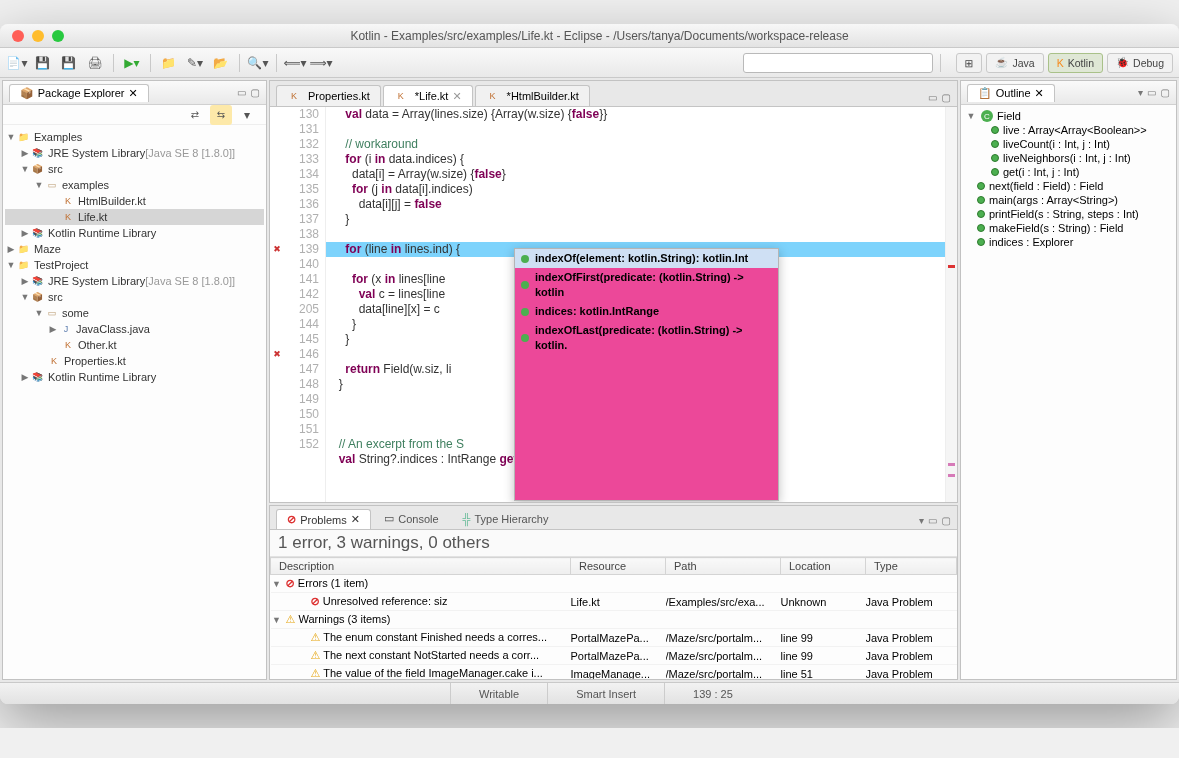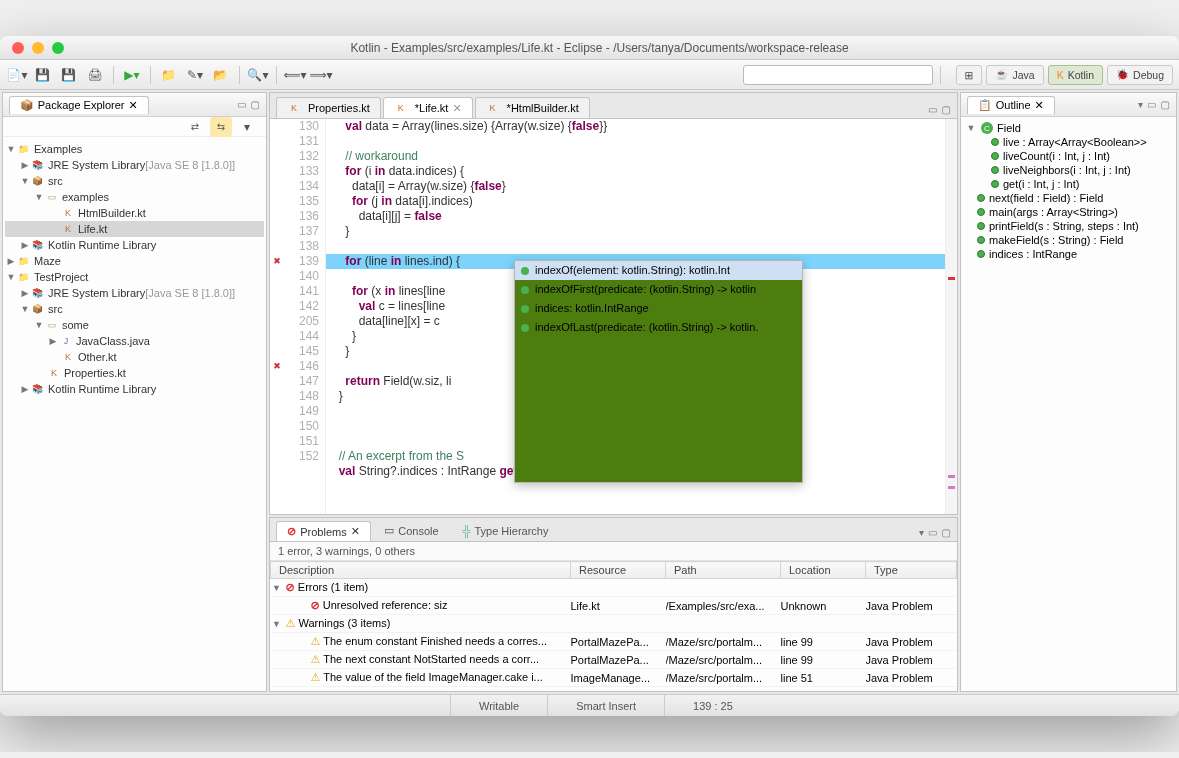--- a/index.html
+++ b/index.html
@@ -1,17 +1,17 @@
 <!DOCTYPE html>
 <html><head>
 <meta charset="utf-8">
 <style>
 * { box-sizing: border-box; margin: 0; padding: 0; font-family: "Lucida Grande", "Helvetica Neue", Arial, sans-serif; }
 body { background: #f0f0f0; display:flex; justify-content:center; align-items:flex-start; }
-.window { width:1179px; height:680px; margin:36px auto; background:#ececec; border-radius:8px; box-shadow:0 20px 60px rgba(0,0,0,0.35); overflow:hidden; display:flex; flex-direction:column; }
+.window { width:1179px; height:680px; margin:24px auto; background:#ececec; border-radius:8px; box-shadow:0 20px 60px rgba(0,0,0,0.35); overflow:hidden; display:flex; flex-direction:column; }
 .titlebar { height:24px; background:linear-gradient(#f7f7f7,#e3e3e3); border-bottom:1px solid #c9c9c9; display:flex; align-items:center; font-size:12px; color:#3b3b3b; }
 .traffic { display:flex; gap:8px; padding-left:12px; padding-right:16px; }
 .dot { width:12px;height:12px;border-radius:50%; }
 .dot.r{background:#ff5f57} .dot.y{background:#ffbd2e} .dot.g{background:#28c940}
 .titletext { flex:1; text-align:center; font-size:12px; color:#555; }
 .toolbar { height:30px; background:linear-gradient(#f9f9f9,#e9e9e9); border-bottom:1px solid #c9c9c9; display:flex; align-items:center; padding:0 6px; gap:4px; }
 .tbtn { width:22px; height:20px; display:flex; align-items:center; justify-content:center; font-size:12px; color:#555; border-radius:3px; }
 .sep { width:1px; height:18px; background:#c9c9c9; margin:0 3px; }
 .srch { width:190px; height:20px; background:white; border:1px solid #b9b9b9; border-radius:3px; margin-left:auto; }
 .persp { display:flex; gap:4px; padding-left:8px; }
@@ -37,29 +37,29 @@
 .etab { padding:3px 10px; background:#f1f1f1; border:1px solid #c4c4c4; border-bottom:none; border-radius:3px 3px 0 0; font-size:11px; display:flex;align-items:center;gap:4px;}
 .etab.active{background:#fff}
 .etabmin{margin-left:auto;display:flex;gap:4px;color:#777;font-size:10px;padding-bottom:3px}
 .codewrap{ flex:1; display:flex; background:white; overflow:hidden; font-family:"Menlo","Monaco",monospace; font-size:12px; line-height:15px; position:relative;}
 .gutter{ width:42px; background:#fff; color:#b0b0b0; text-align:right; padding-right:6px; border-right:1px solid #eee; }
 .annot{ width:14px; background:#fff; }
 .annot .mark{display:block;height:15px;font-size:9px;text-align:center;color:#c33}
 .code{ flex:1; padding-left:6px; white-space:pre; color:#333; }
 .hl{background:#7dd3fc; display:block; margin-left:-6px; padding-left:6px;}
 .kw{color:#7f0055;font-weight:bold}.cm{color:#3f7f5f}
-.completion{ position:absolute; left:244px; top:141px; width:289px; background:#4d7c0f; border:1px solid #b5b5b5; box-shadow:0 3px 10px rgba(0,0,0,0.25); font-family:"Lucida Grande",sans-serif; font-size:11px; }
+.completion{ position:absolute; left:244px; top:141px; width:265px; background:#ec4899; border:1px solid #b5b5b5; box-shadow:0 3px 10px rgba(0,0,0,0.25); font-family:"Lucida Grande",sans-serif; font-size:11px;font-weight:bold; }
 .completion .crow{display:flex;gap:6px;padding:2px 6px;align-items:center}
 .completion .crow.sel{background:#cfe0f4}
 .cgdot{width:8px;height:8px;border-radius:50%;background:#4caf50;flex-shrink:0}
 .bottom{ height:175px; }
 .probtabs{height:24px;display:flex;align-items:flex-end;gap:2px;padding:0 6px;background:#e8e8e8;border-bottom:1px solid #c4c4c4}
 .ptab{padding:3px 10px;font-size:11px;border:1px solid transparent;border-radius:3px 3px 0 0;display:flex;align-items:center;gap:4px;color:#555}
 .ptab.active{background:#fff;border-color:#c4c4c4;border-bottom:none;color:#333}
-.probsummary{font-size:11px;padding:3px 8px;color:#555;border-bottom:1px solid #e2e2e2;background:#fafafa}
+.probsummary{font-size:17px;padding:3px 8px;color:#555;border-bottom:1px solid #e2e2e2;background:#fafafa}
 .probtable{flex:1;overflow:auto;font-size:11px}
 .probtable table{width:100%;border-collapse:collapse}
 .probtable th{text-align:left;font-weight:normal;padding:2px 8px;background:linear-gradient(#f9f9f9,#eee);border:1px solid #d4d4d4;font-size:11px;color:#444}
 .probtable td{padding:2px 0;border-bottom:1px solid #f2f2f2;white-space:nowrap;overflow:hidden;text-outline:ellipsis}
 .erric{color:#d33;font-weight:bold}.warnic{color:#e6a817}
 .outline{flex:1;overflow:auto;padding:4px;font-size:11px}
 .orow{display:flex;align-items:center;gap:4px;padding:1px 0;white-space:nowrap}
 .odot{width:8px;height:8px;border-radius:50%;background:#4caf50;border:1px solid #2d7a2d}
 .oclass{width:12px;height:12px;border-radius:50%;background:#4caf50;color:#fff;font-size:8px;display:flex;align-items:center;justify-content:center}
 .status{height:22px;background:linear-gradient(#f2f2f2,#e2e2e2);border-top:1px solid #c9c9c9;display:flex;align-items:center;font-size:11px;color:#555}
@@ -445,21 +445,21 @@
         <div class="orow" style="padding-left:12px">
             <span class="odot"></span>
             <span>printField(s : String, steps : Int)</span>
           </div>
         <div class="orow" style="padding-left:12px">
             <span class="odot"></span>
             <span>makeField(s : String) : Field</span>
           </div>
         <div class="orow" style="padding-left:12px">
             <span class="odot"></span>
-            <span>indices : IntRange</span>
+            <span>indices : Explorer</span>
           </div>
       </div>
     </div>
 
   </div>
 
   <div class="status">
     <div style="flex:0 0 450px"></div>
     <div class="cell">Writable</div>
     <div class="cell">Smart Insert</div>

